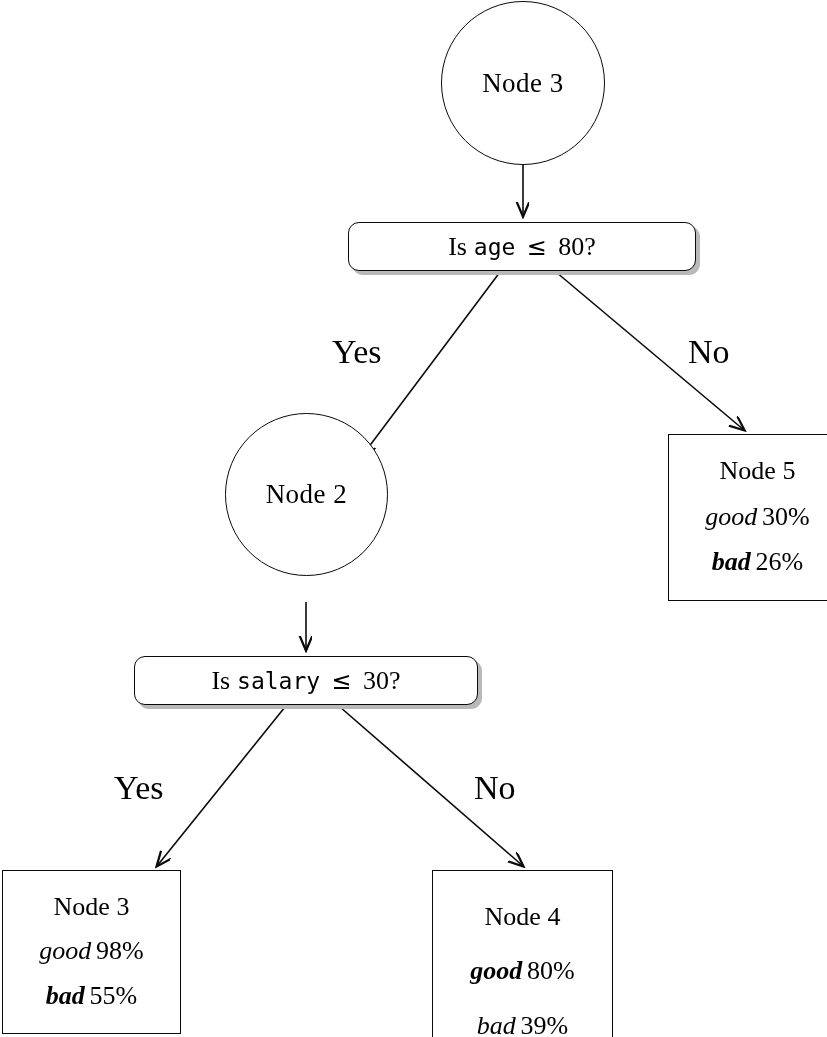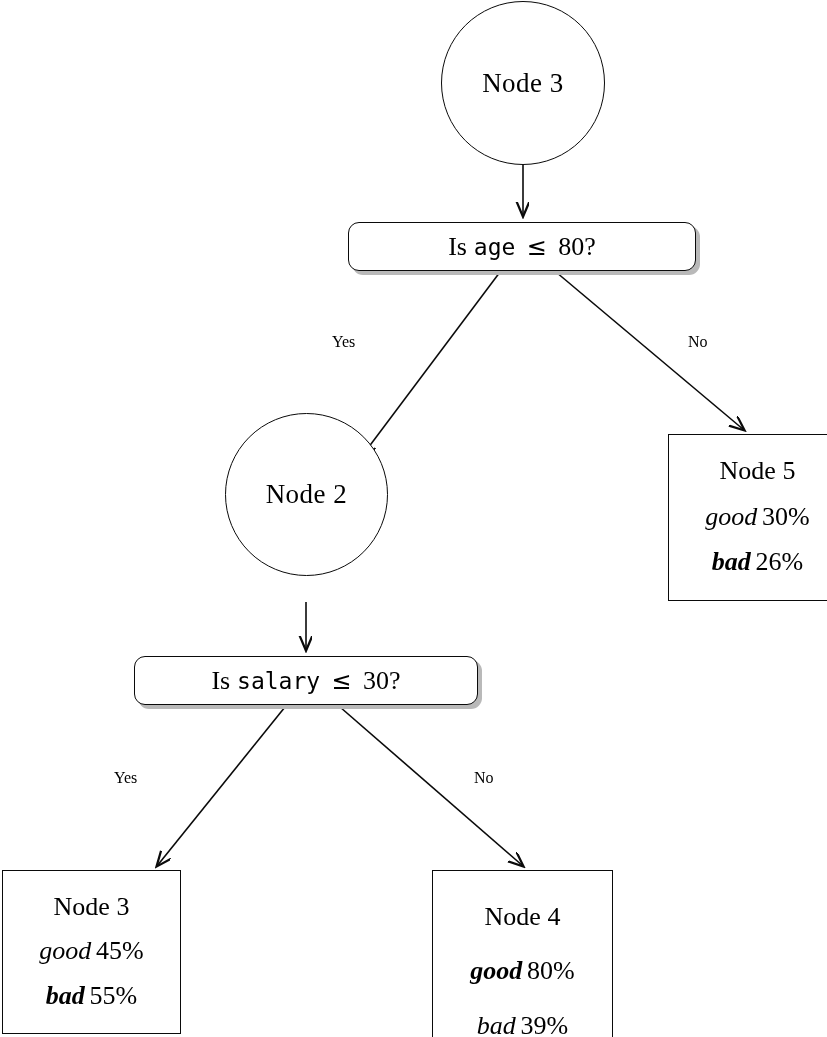--- a/index.html
+++ b/index.html
@@ -109,21 +109,21 @@
     font-weight: bold;
   }
   .leaf-box .leaf-row .pct {
     font-style: normal;
   }
 
   
   .edge-label {
     position: absolute;
     font-family: "Liberation Serif", "DejaVu Serif", serif;
-    font-size: 16px;
+    font-size: 34px;
     white-space: nowrap;
     background: transparent;
   }
 </style>
 </head>
 <body>
 
 <div id="canvas">
 
   <svg class="edges" viewBox="0 0 827 1037" xmlns="http://www.w3.org/2000/svg">
@@ -184,21 +184,21 @@
       <span class="cls">good</span><span class="pct">30%</span>
     </div>
     <div class="leaf-row major">
       <span class="cls">bad</span><span class="pct">26%</span>
     </div>
   </div>
 
   <div class="leaf-box" style="left:2px; top:870px; width:179px; height:164px;">
     <div class="leaf-title">Node 3</div>
     <div class="leaf-row">
-      <span class="cls">good</span><span class="pct">45%</span>
+      <span class="cls">good</span><span class="pct">98%</span>
     </div>
     <div class="leaf-row major">
       <span class="cls">bad</span><span class="pct">55%</span>
     </div>
   </div>
 
   <div class="leaf-box" style="left:432px; top:870px; width:181px; height:204px;">
     <div class="leaf-title">Node 4</div>
     <div class="leaf-row major">
       <span class="cls">good</span><span class="pct">80%</span>

